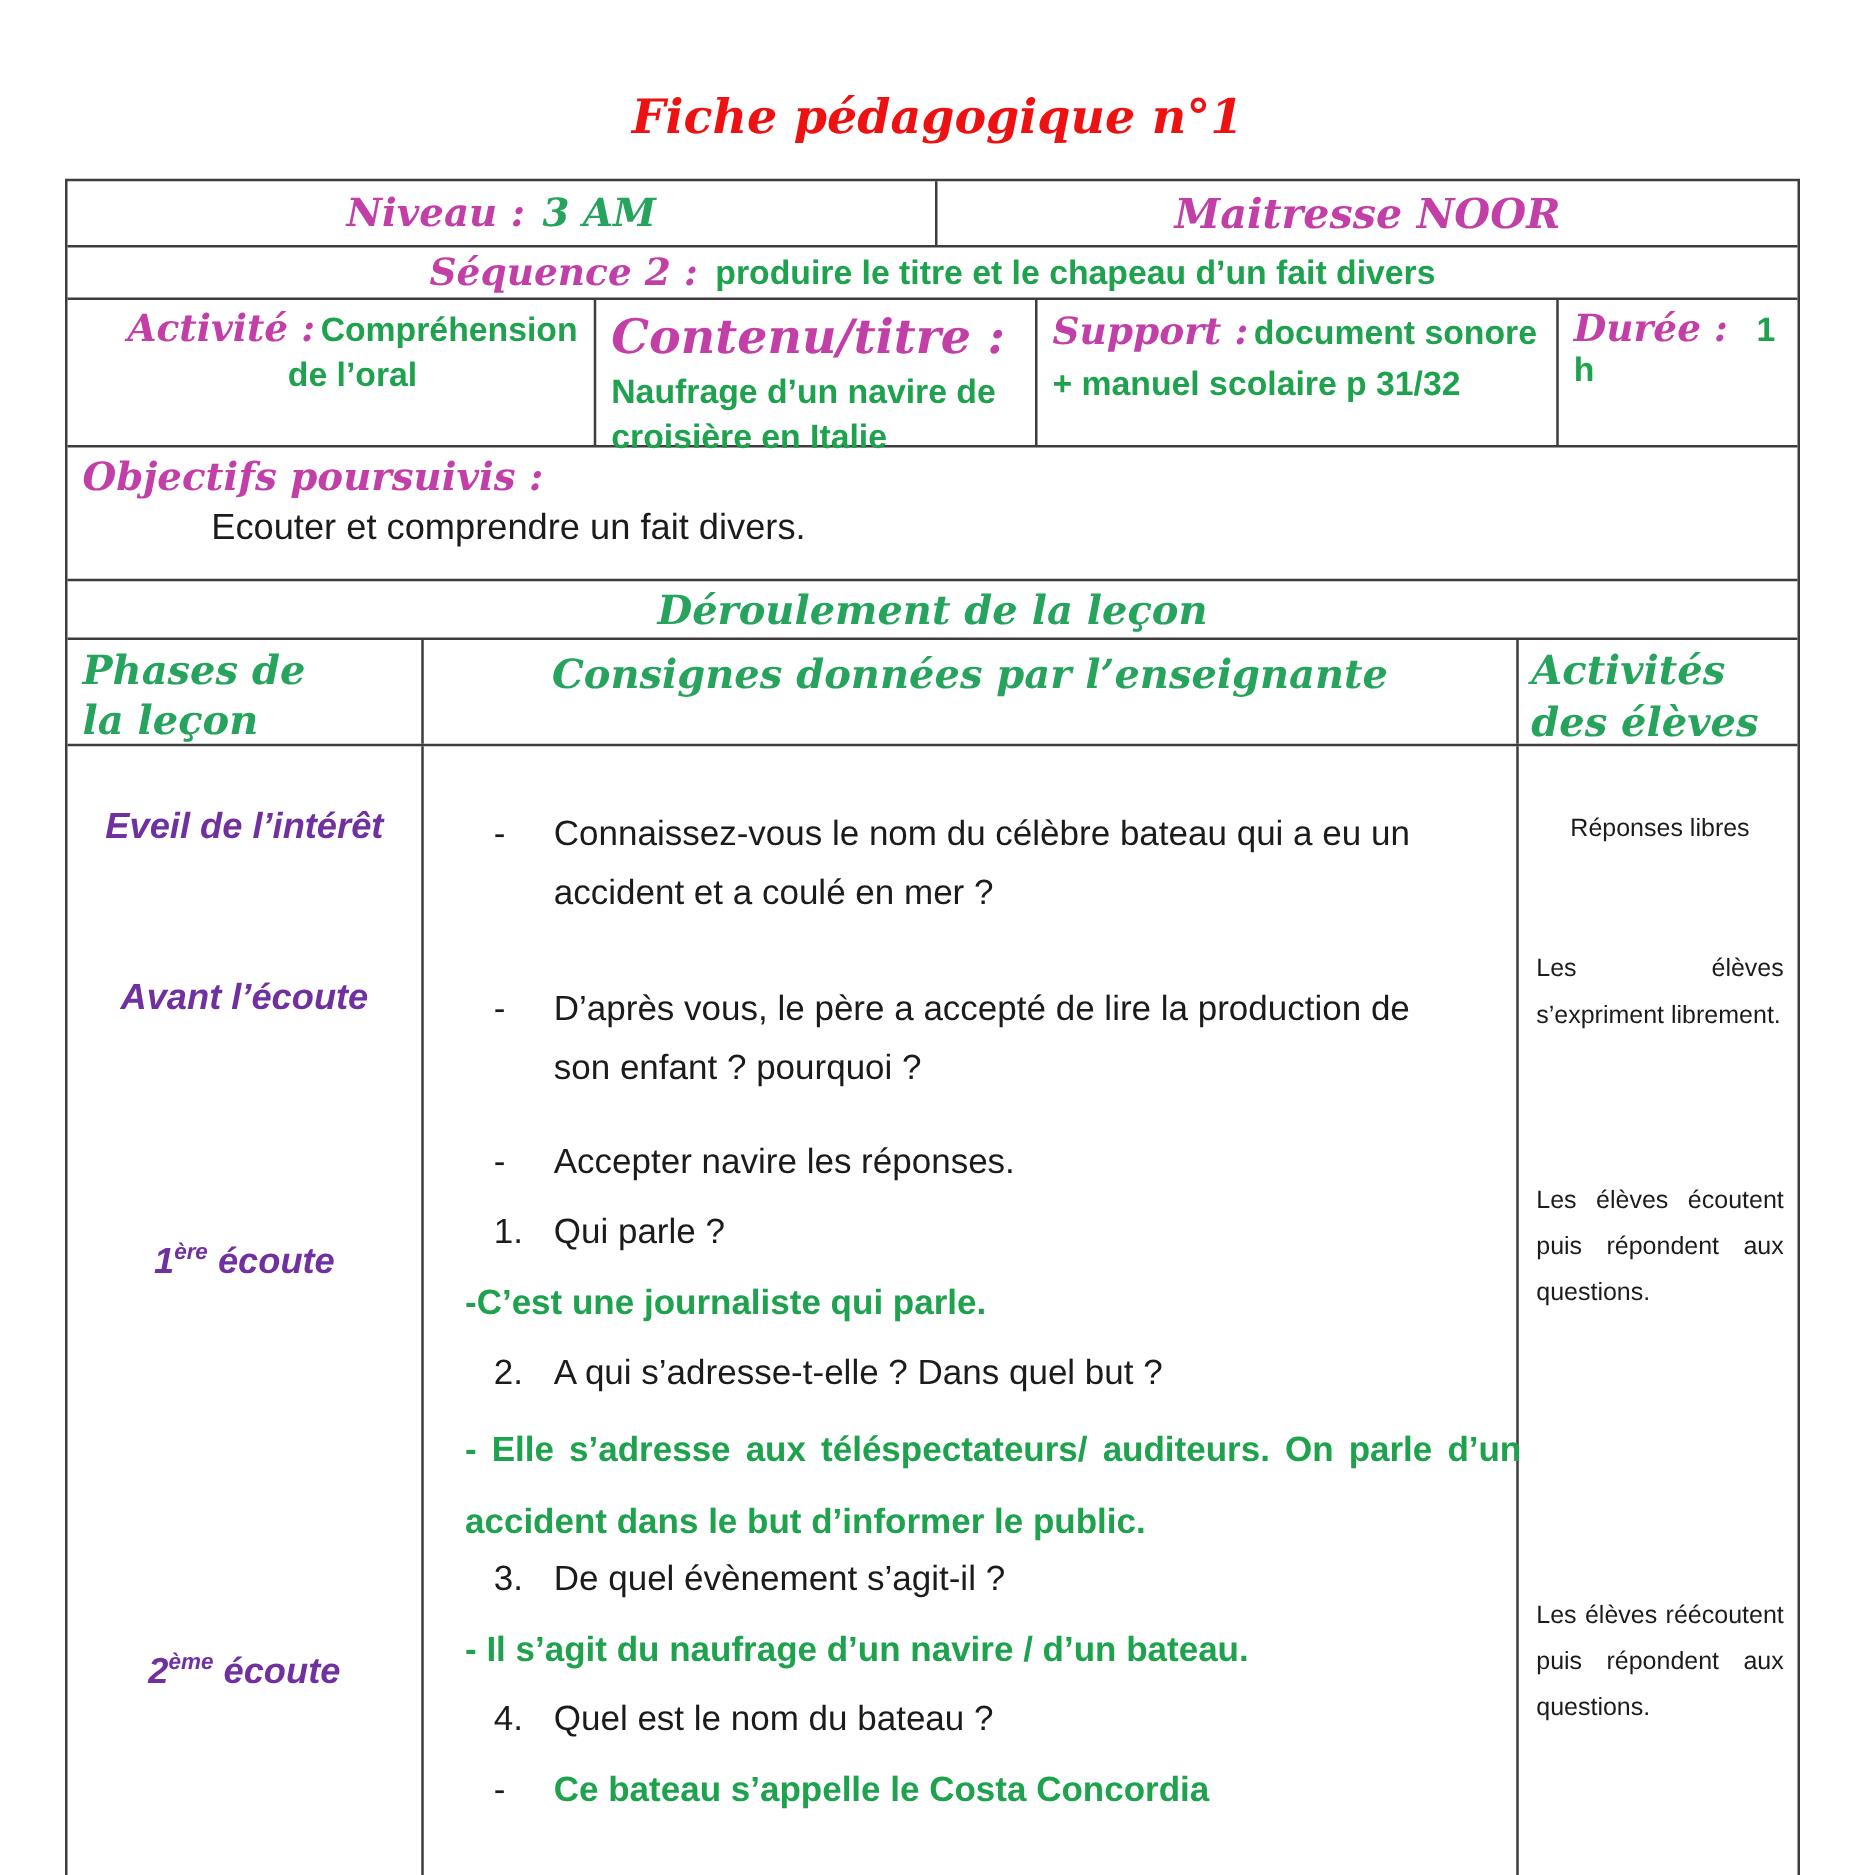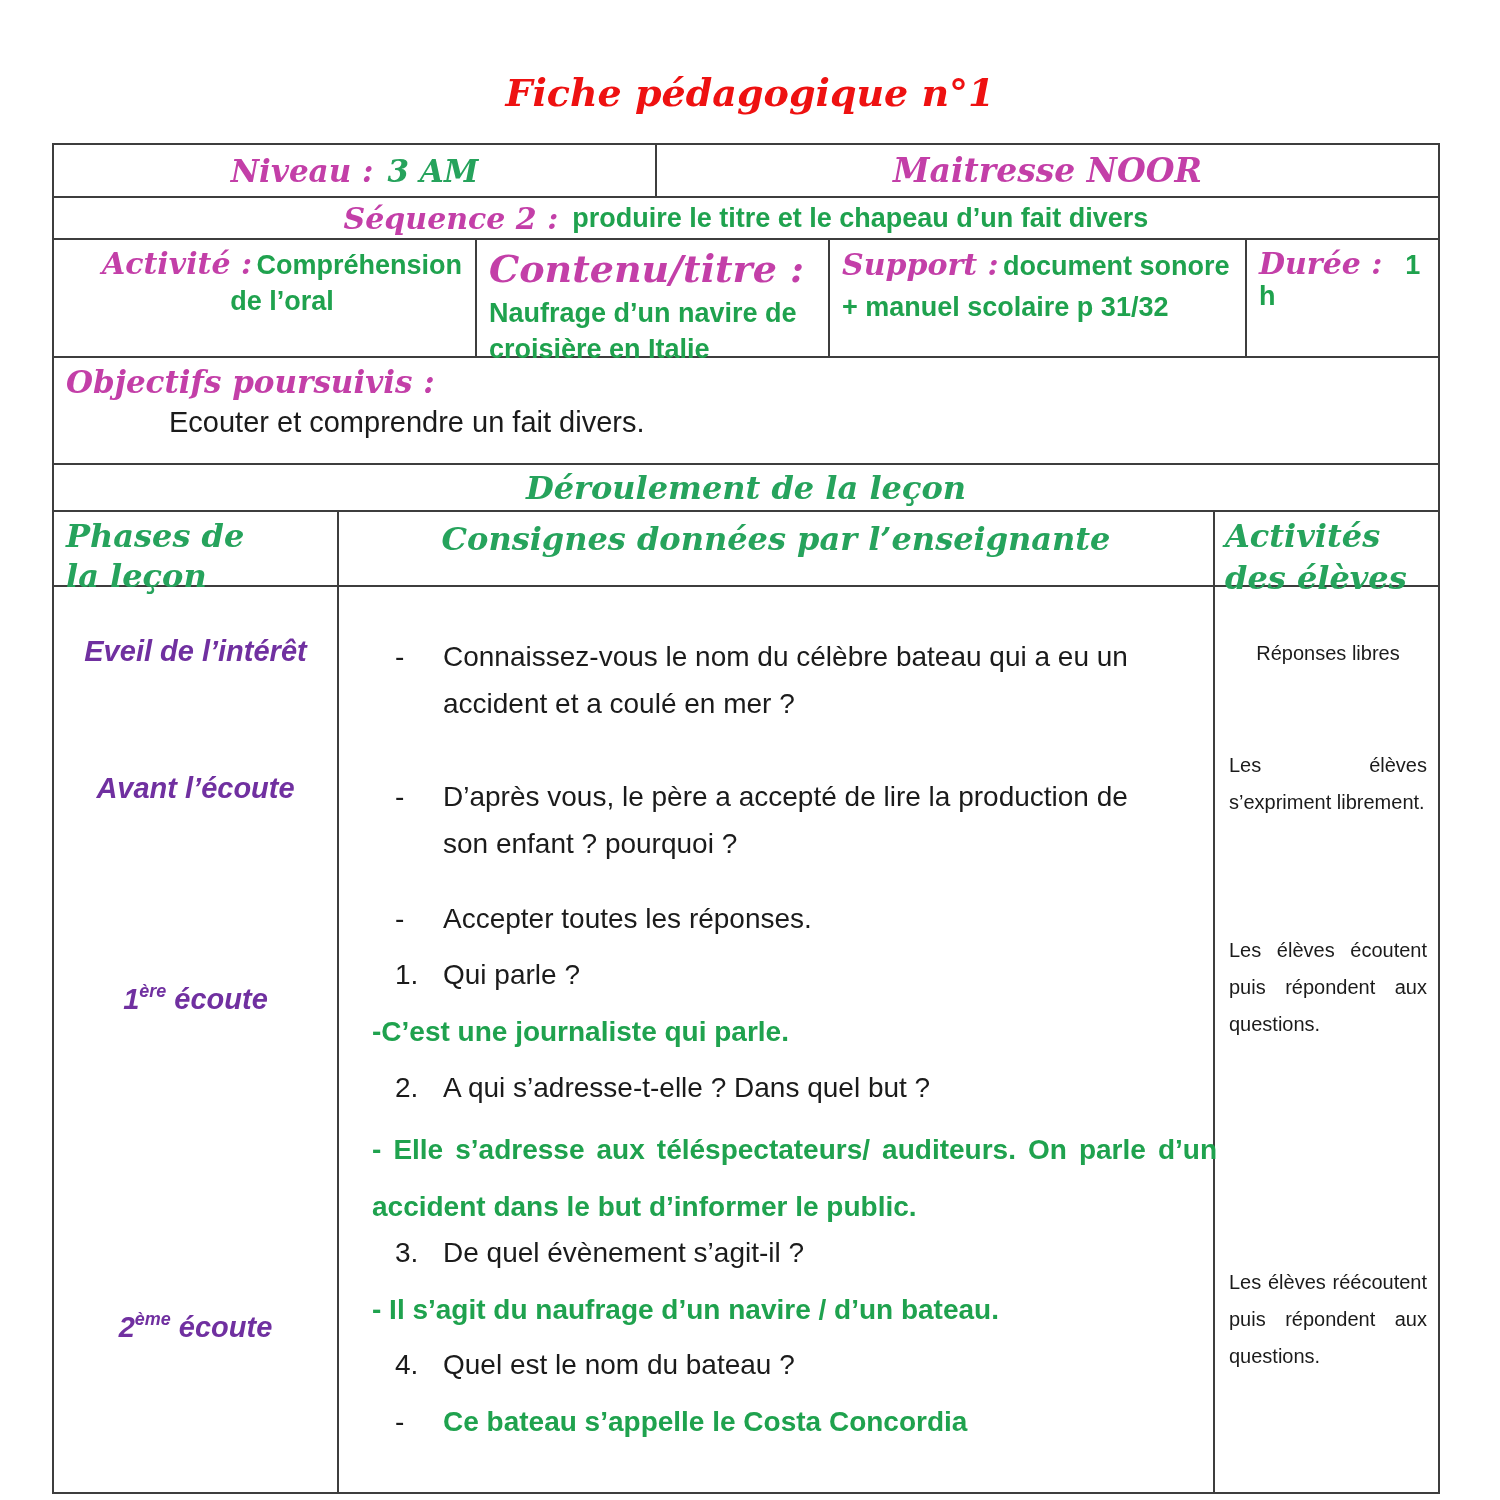--- a/index.html
+++ b/index.html
@@ -18,26 +18,26 @@
   .blk{color:var(--text);}
   .title{position:absolute;top:70px;left:0;width:100%;text-align:center;
          font-family:"DejaVu Serif",serif;font-style:italic;font-weight:bold;
          font-size:38px;color:var(--red);}
   .t{position:absolute;left:52px;top:143px;width:1388px;border:2px solid var(--border);}
   .r{display:flex;border-bottom:2px solid var(--border);}
   .r:last-child{border-bottom:none;}
   .c{border-right:2px solid var(--border);position:relative;}
   .c:last-child{border-right:none;}
   
-  .r1{height:53px;} .r1 .c1{width:603px;} .r1 .c2{flex:1;}
+  .r1{height:53px;} .r1 .c1{width:696px;} .r1 .c2{flex:1;}
   .r2{height:42px;}
   .r3{height:118px;padding-left:35px;} .r3 .c1{width:388px;} .r3 .c2{width:353px;} .r3 .c3{width:417px;} .r3 .c4{flex:1;}
   .r4{height:107px;}
   .r5{height:47px;}
-  .r6{height:75px;} .r6 .c1{width:285px;} .r6 .c2{width:876px;} .r6 .c3{flex:1;}
+  .r6{height:85px;} .r6 .c1{width:285px;} .r6 .c2{width:876px;} .r6 .c3{flex:1;}
   .r7{height:905px;} .r7 .c1{width:285px;} .r7 .c2{width:876px;} .r7 .c3{flex:1;}
   .vcenter{display:flex;align-items:center;justify-content:center;}
   .lab{font-size:31px;}
   .val-scr{font-size:31px;}
   .gap{display:inline-block;width:14px;}
   .cell-pad{padding:6px 12px;}
   .c-center{text-align:center;}
   .fs27{font-size:27px;}
   .lh13{line-height:1.35;}
   .obj-val{font-size:29px;margin-left:103px;margin-top:6px;}
@@ -142,21 +142,21 @@
         <div class="ci blk" style="top:46px;left:56px">
           <span class="mk">-</span>
           <span class="tx">Connaissez-vous le nom du célèbre bateau qui a eu un accident et a coulé en mer ?</span>
         </div>
         <div class="ci blk" style="top:186px;left:56px">
           <span class="mk">-</span>
           <span class="tx">D’après vous, le père a accepté de lire la production de son enfant ? pourquoi ?</span>
         </div>
         <div class="ci blk" style="top:308px;left:56px">
           <span class="mk">-</span>
-          <span class="tx">Accepter toutes les réponses.</span>
+          <span class="tx">Accepter navire les réponses.</span>
         </div>
         <div class="ci blk" style="top:364px;left:56px">
           <span class="mk">1.</span>
           <span class="tx">Qui parle ?</span>
         </div>
         <div class="gfull grn" style="top:421px">-C’est une journaliste qui parle.</div>
         <div class="ci blk" style="top:477px;left:56px">
           <span class="mk">2.</span>
           <span class="tx">A qui s’adresse-t-elle ?  Dans quel but ?</span>
         </div>

